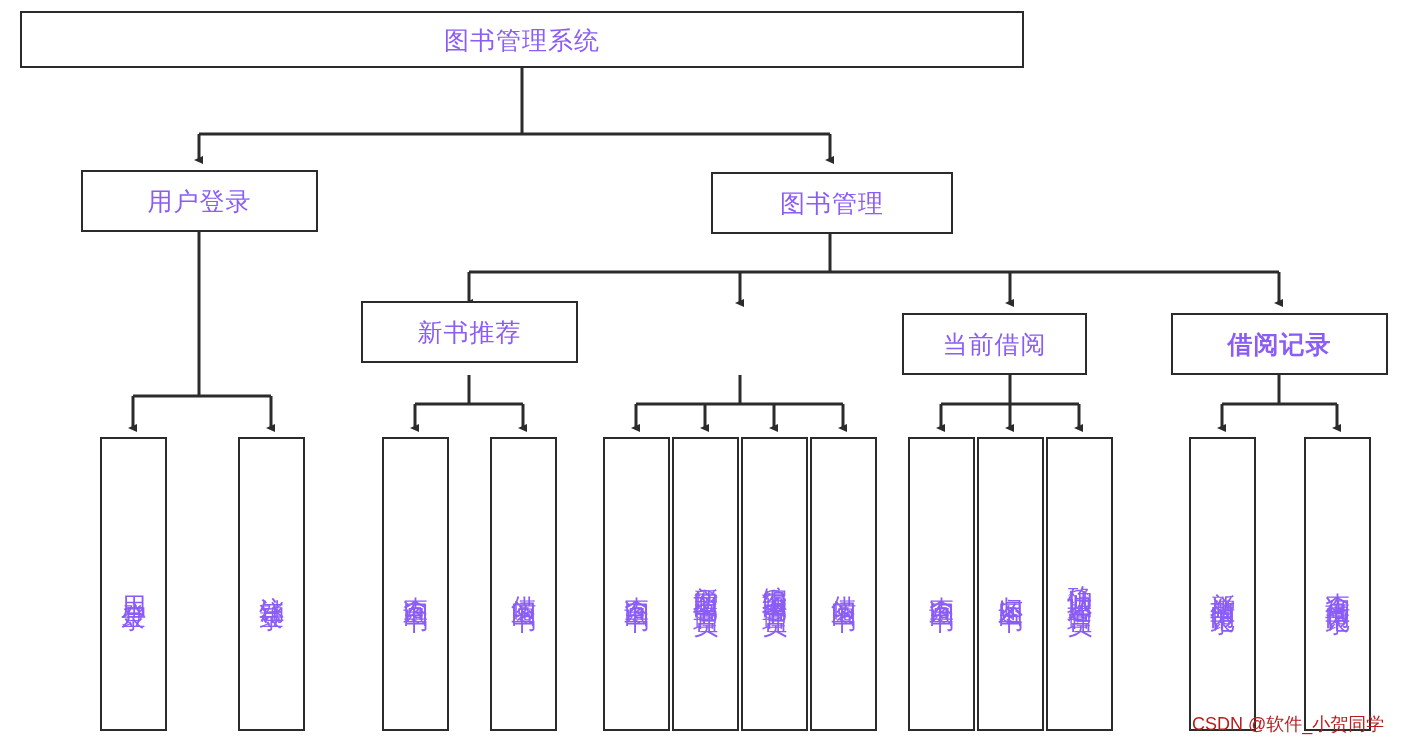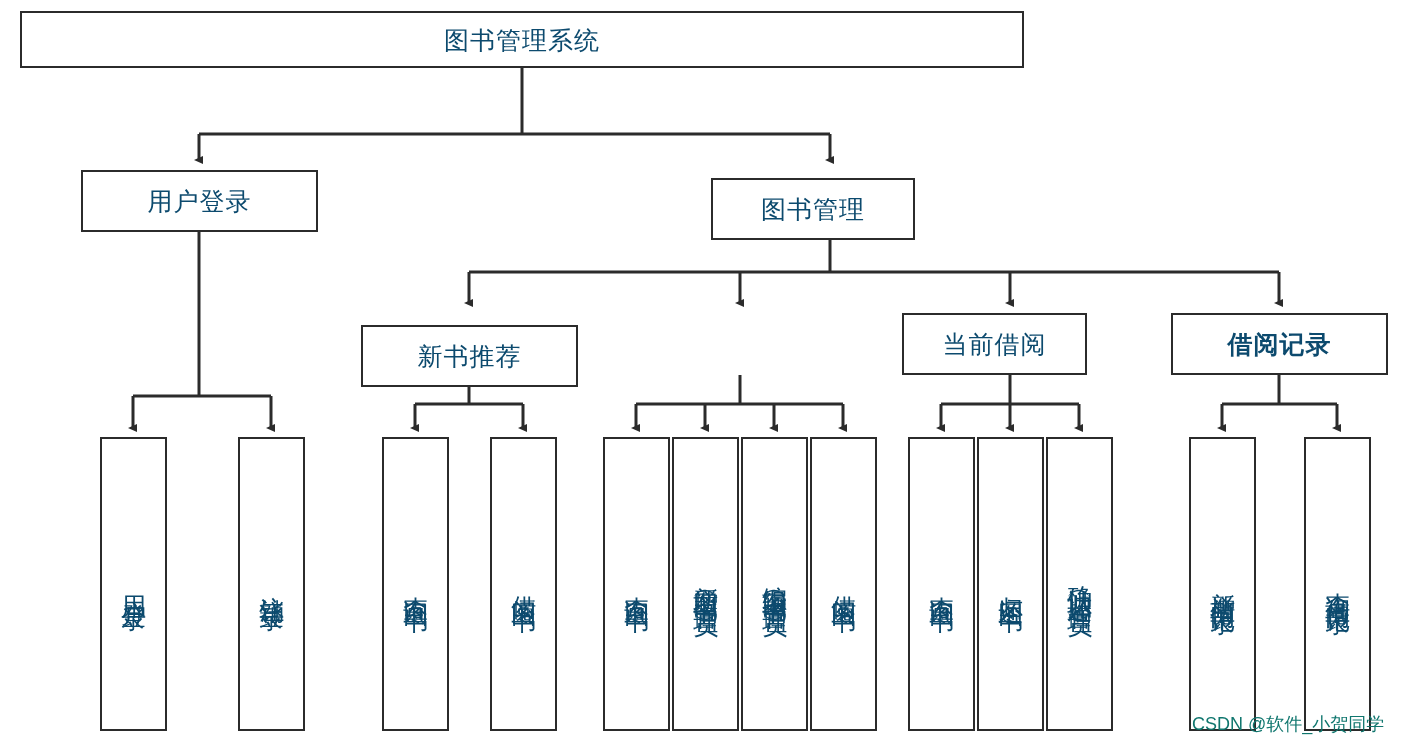--- a/index.html
+++ b/index.html
@@ -30,21 +30,21 @@
     position: absolute;
     box-sizing: border-box;
     background: #ffffff;
     border: 2px solid #2b2b2b;
     display: flex;
     align-items: center;
     justify-content: center;
     z-index: 2;
   }
   .node .label {
-    color: #0c4a6e;
+    color: #8b5cf6;
     text-align: center;
     line-height: 1.12;
     white-space: nowrap;
   }
   
   .node.h .label {
     font-size: 25px;
     letter-spacing: 1px;
   }
   .node.root .label {
@@ -61,21 +61,21 @@
     font-size: 25px;
     line-height: 1.18;
     letter-spacing: 4px;
     max-height: 268px;
   }
   .watermark {
     position: absolute;
     left: 1192px;
     top: 712px;
     font-size: 18px;
-    color: #0f766e;
+    color: #b91c1c;
     white-space: nowrap;
     z-index: 5;
     font-family: "Liberation Sans", "DejaVu Sans", sans-serif;
   }
 </style>
 </head>
 <body>
 
 <div id="canvas">
 
@@ -129,25 +129,25 @@
     </g>
   </svg>
 
   <div class="node h root" style="left:20px; top:11px; width:1004px; height:57px;">
     <span class="label">图书管理系统</span>
   </div>
 
   <div class="node h" style="left:81px; top:170px; width:237px; height:62px;">
     <span class="label">用户登录</span>
   </div>
-  <div class="node h" style="left:711px; top:178px; width:204px; height:62px;">
+  <div class="node h" style="left:711px; top:172px; width:242px; height:62px;">
     <span class="label">图书管理</span>
   </div>
 
-  <div class="node h" style="left:361px; top:325px; width:217px; height:62px;">
+  <div class="node h" style="left:361px; top:301px; width:217px; height:62px;">
     <span class="label">新书推荐</span>
   </div>
   <div class="node h" style="left:902px; top:313px; width:185px; height:62px;">
     <span class="label">当前借阅</span>
   </div>
   <div class="node h" style="left:1171px; top:313px; width:217px; height:62px;font-weight:bold;">
     <span class="label">借阅记录</span>
   </div>
 
   <div class="node v" style="left:100px; top:437px; width:67px; height:294px;">

